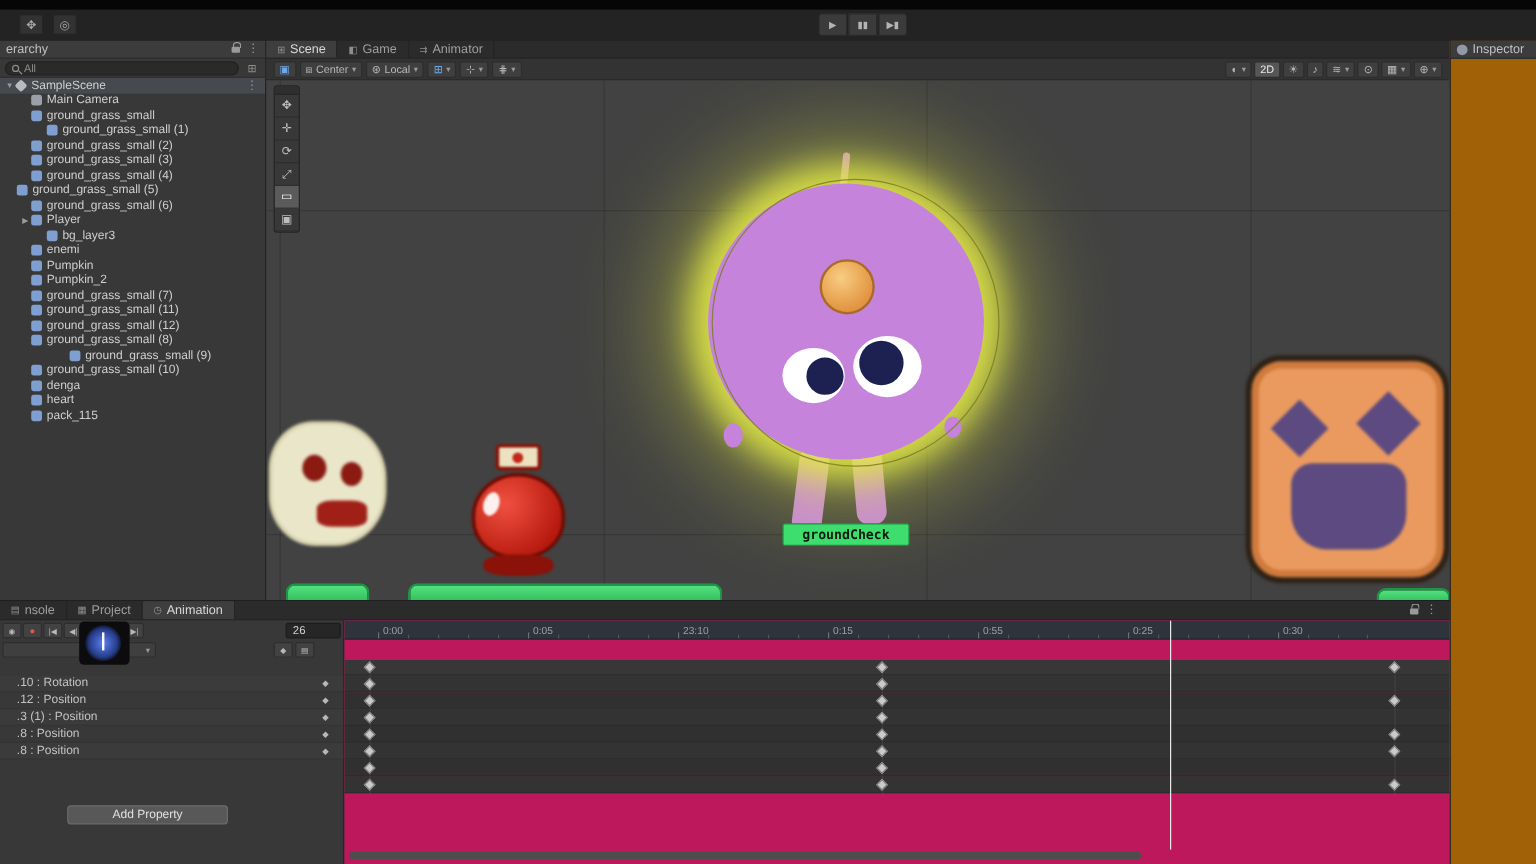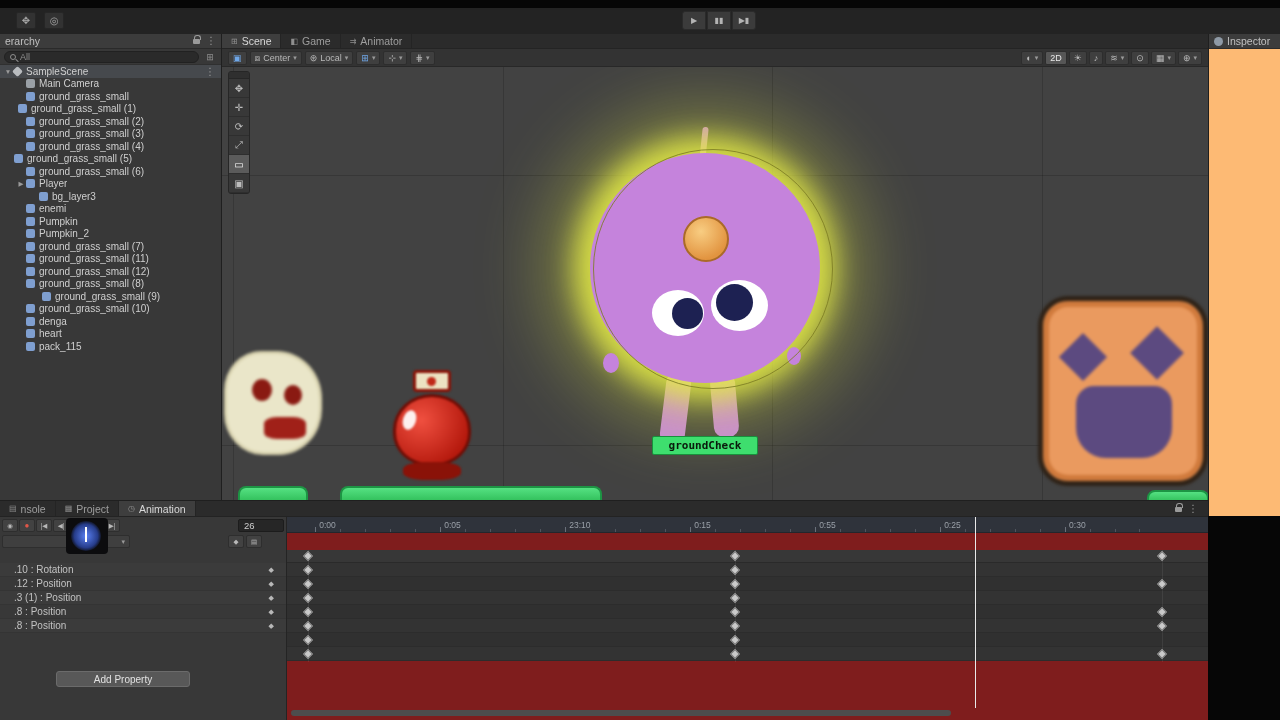--- a/index.html
+++ b/index.html
@@ -100,41 +100,41 @@
   .pumpkin .base{position:absolute;inset:0;background:#ea9a5f;border:5px solid #2e2217;border-radius:30px;box-shadow:inset 0 0 0 6px #d07a3c}
   .pumpkin .eL{position:absolute;left:28px;top:44px;width:34px;height:34px;background:#5c4a80;transform:rotate(45deg)}
   .pumpkin .eR{position:absolute;left:100px;top:38px;width:38px;height:38px;background:#5c4a80;transform:rotate(45deg)}
   .pumpkin .mo{position:absolute;left:38px;top:90px;width:96px;height:72px;background:#5c4a80;border-radius:18px 18px 30px 30px}
   .plat{background:linear-gradient(#55e182,#2fbd58);border:2px solid #1d9544;border-bottom:none;border-radius:8px 8px 0 0}
   .plat.p1{left:16px;top:419px;width:70px;height:16px}
   .plat.p2{left:118px;top:419px;width:262px;height:16px}
   .plat.p3{left:925px;top:423px;width:62px;height:12px}
 
   
-  .insp{left:1208px;top:34px;width:72px;height:482px;background:#fdba74;border-left:1px solid #1f1f1f}
+  .insp{left:1208px;top:34px;width:72px;height:686px;background:#a16207;border-left:1px solid #1f1f1f}
   .insp-head{height:15px;background:#3c3c3c;display:flex;align-items:center;gap:4px;padding:0 5px;font-size:10.5px;color:#c0c0c0;border-bottom:1px solid #2b2b2b}
   .insp-ic{width:9px;height:9px;border-radius:50%;background:#8f9aa6;flex:none}
 
   
   .bottom{left:0;top:500px;width:1208px;height:220px;background:#383838;border-top:1px solid #1f1f1f}
   .b-tabs{position:absolute;left:0;top:0;width:100%;height:16px;background:#2b2b2b;display:flex;border-bottom:1px solid #232323}
   .b-right{position:absolute;right:10px;top:3px;display:flex;gap:6px;align-items:center;z-index:3}
   .anim-left{position:absolute;left:0;top:16px;width:287px;bottom:0;background:#383838;border-right:1px solid #242424}
   .transport{position:absolute;left:2px;top:2px;display:flex;gap:1px}
   .an-btn{width:16px;height:13px;background:#424242;border:1px solid #2e2e2e;color:#b8b8b8;font-size:6.5px;display:flex;align-items:center;justify-content:center;border-radius:2px}
   .an-btn.rec{color:#e05648;font-size:8px}
   .frame-field{position:absolute;left:238px;top:2px;width:46px;height:13px;background:#262626;border:1px solid #1c1c1c;border-radius:2px;font-size:9.5px;color:#cfcfcf;display:flex;align-items:center;padding-left:5px}
   .clip-dd{position:absolute;left:2px;top:18px;width:128px;height:13px;background:#3f3f3f;border:1px solid #2e2e2e;border-radius:2px;display:flex;align-items:center;justify-content:flex-end;padding-right:4px}
   .kf-btns{position:absolute;left:228px;top:18px;display:flex;gap:2px}
   .prop-list{position:absolute;left:0;top:46px;width:100%}
   .prop-row{height:14px;display:flex;align-items:center;padding-left:14px;font-size:10px;color:#c2c2c2;position:relative;background:#3b3b3b;border-bottom:1px solid #343434}
   .prop-row.odd{background:#383838}
   .prop-dia{position:absolute;right:12px;font-size:7px;color:#b8b8b8}
   .add-prop{position:absolute;left:56px;top:154px;width:134px;height:16px;background:#585858;border:1px solid #6b6b6b;border-radius:3px;font-size:10px;color:#e2e2e2;display:flex;align-items:center;justify-content:center}
-  .dope{position:absolute;left:287px;top:16px;right:0;bottom:0;background:#7f1d1d;overflow:hidden}
+  .dope{position:absolute;left:287px;top:16px;right:0;bottom:0;background:#be185d;overflow:hidden}
   .ruler{position:absolute;left:0;top:0;width:100%;height:16px;background:#2f333b;border-bottom:1px solid #23262c}
   .ruler-lab{position:absolute;top:3px;font-size:8.5px;color:#9aa0a8}
   .ruler-tick{position:absolute;bottom:0;width:1px;height:5px;background:#6a707a}
   .ruler-tick.minor{height:3px;background:#50555e}
   .dope-summary{position:absolute;left:0;top:33px;width:100%;height:13px;background:#373737;border-bottom:1px solid #2a2a2a}
   .dope-rows{position:absolute;left:0;top:46px;width:100%}
   .dope-row{height:14px;position:relative;background:#333;border-bottom:1px solid #2c2c2c}
   .dope-row.odd{background:#303030}
   .key{position:absolute;top:50%;width:7px;height:7px;background:#c9c9c9;border:1px solid #7a7a7a;transform:translate(-50%,-50%) rotate(45deg)}
   .guide{position:absolute;top:33px;height:112px;width:1px;background:rgba(255,255,255,.07)}
@@ -189,21 +189,21 @@
         <div class="h-row" style="padding-left: 16px;">
           <span class="h-arrow"></span>
           <span class="h-ic ic-cam"></span>
           <span class="h-lab">Main Camera</span>
         </div>
         <div class="h-row" style="padding-left: 16px;">
           <span class="h-arrow"></span>
           <span class="h-ic ic-go"></span>
           <span class="h-lab">ground_grass_small</span>
         </div>
-        <div class="h-row" style="padding-left: 8px;">
+        <div class="h-row" style="padding-left: 29px;">
           <span class="h-arrow"></span>
           <span class="h-ic ic-go"></span>
           <span class="h-lab">ground_grass_small (1)</span>
         </div>
         <div class="h-row" style="padding-left: 16px;">
           <span class="h-arrow"></span>
           <span class="h-ic ic-go"></span>
           <span class="h-lab">ground_grass_small (2)</span>
         </div>
         <div class="h-row" style="padding-left: 16px;">
@@ -264,21 +264,21 @@
         <div class="h-row" style="padding-left: 16px;">
           <span class="h-arrow"></span>
           <span class="h-ic ic-go"></span>
           <span class="h-lab">ground_grass_small (12)</span>
         </div>
         <div class="h-row" style="padding-left: 16px;">
           <span class="h-arrow"></span>
           <span class="h-ic ic-go"></span>
           <span class="h-lab">ground_grass_small (8)</span>
         </div>
-        <div class="h-row" style="padding-left: 32px;">
+        <div class="h-row" style="padding-left: 32px; margin-left: 16px;">
           <span class="h-arrow"></span>
           <span class="h-ic ic-go"></span>
           <span class="h-lab">ground_grass_small (9)</span>
         </div>
         <div class="h-row" style="padding-left: 16px;">
           <span class="h-arrow"></span>
           <span class="h-ic ic-go"></span>
           <span class="h-lab">ground_grass_small (10)</span>
         </div>
         <div class="h-row" style="padding-left: 16px;">

